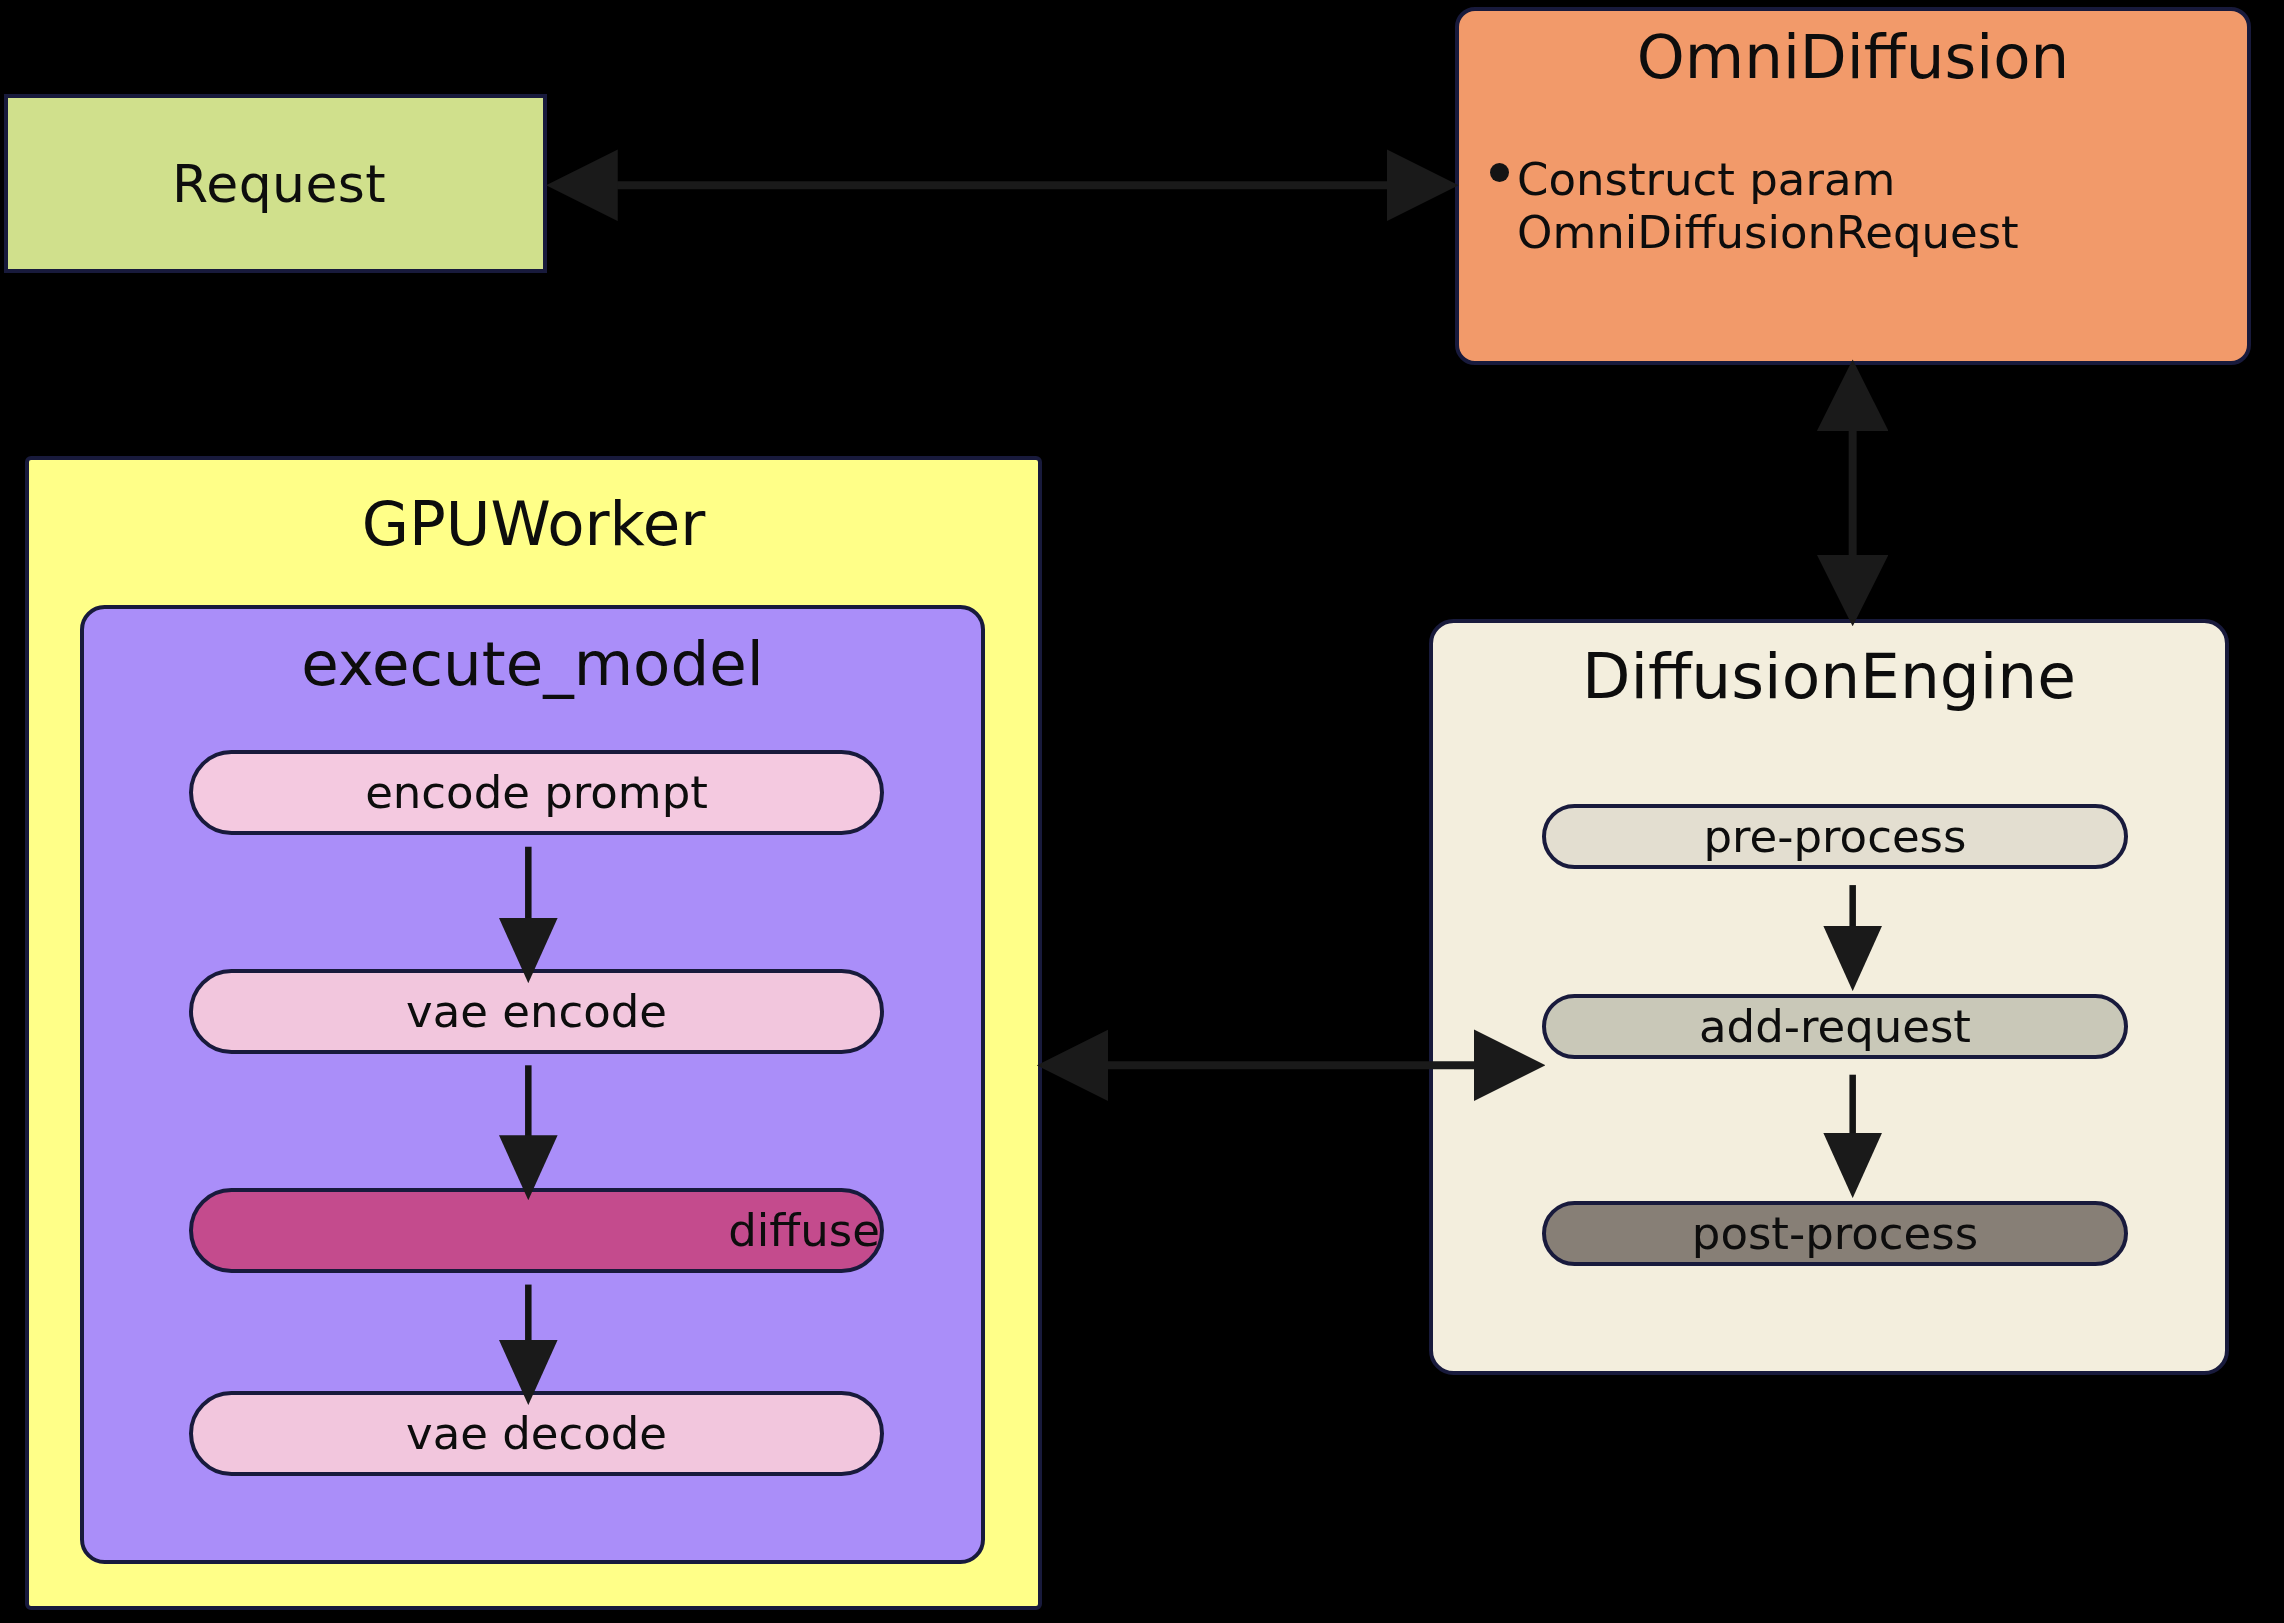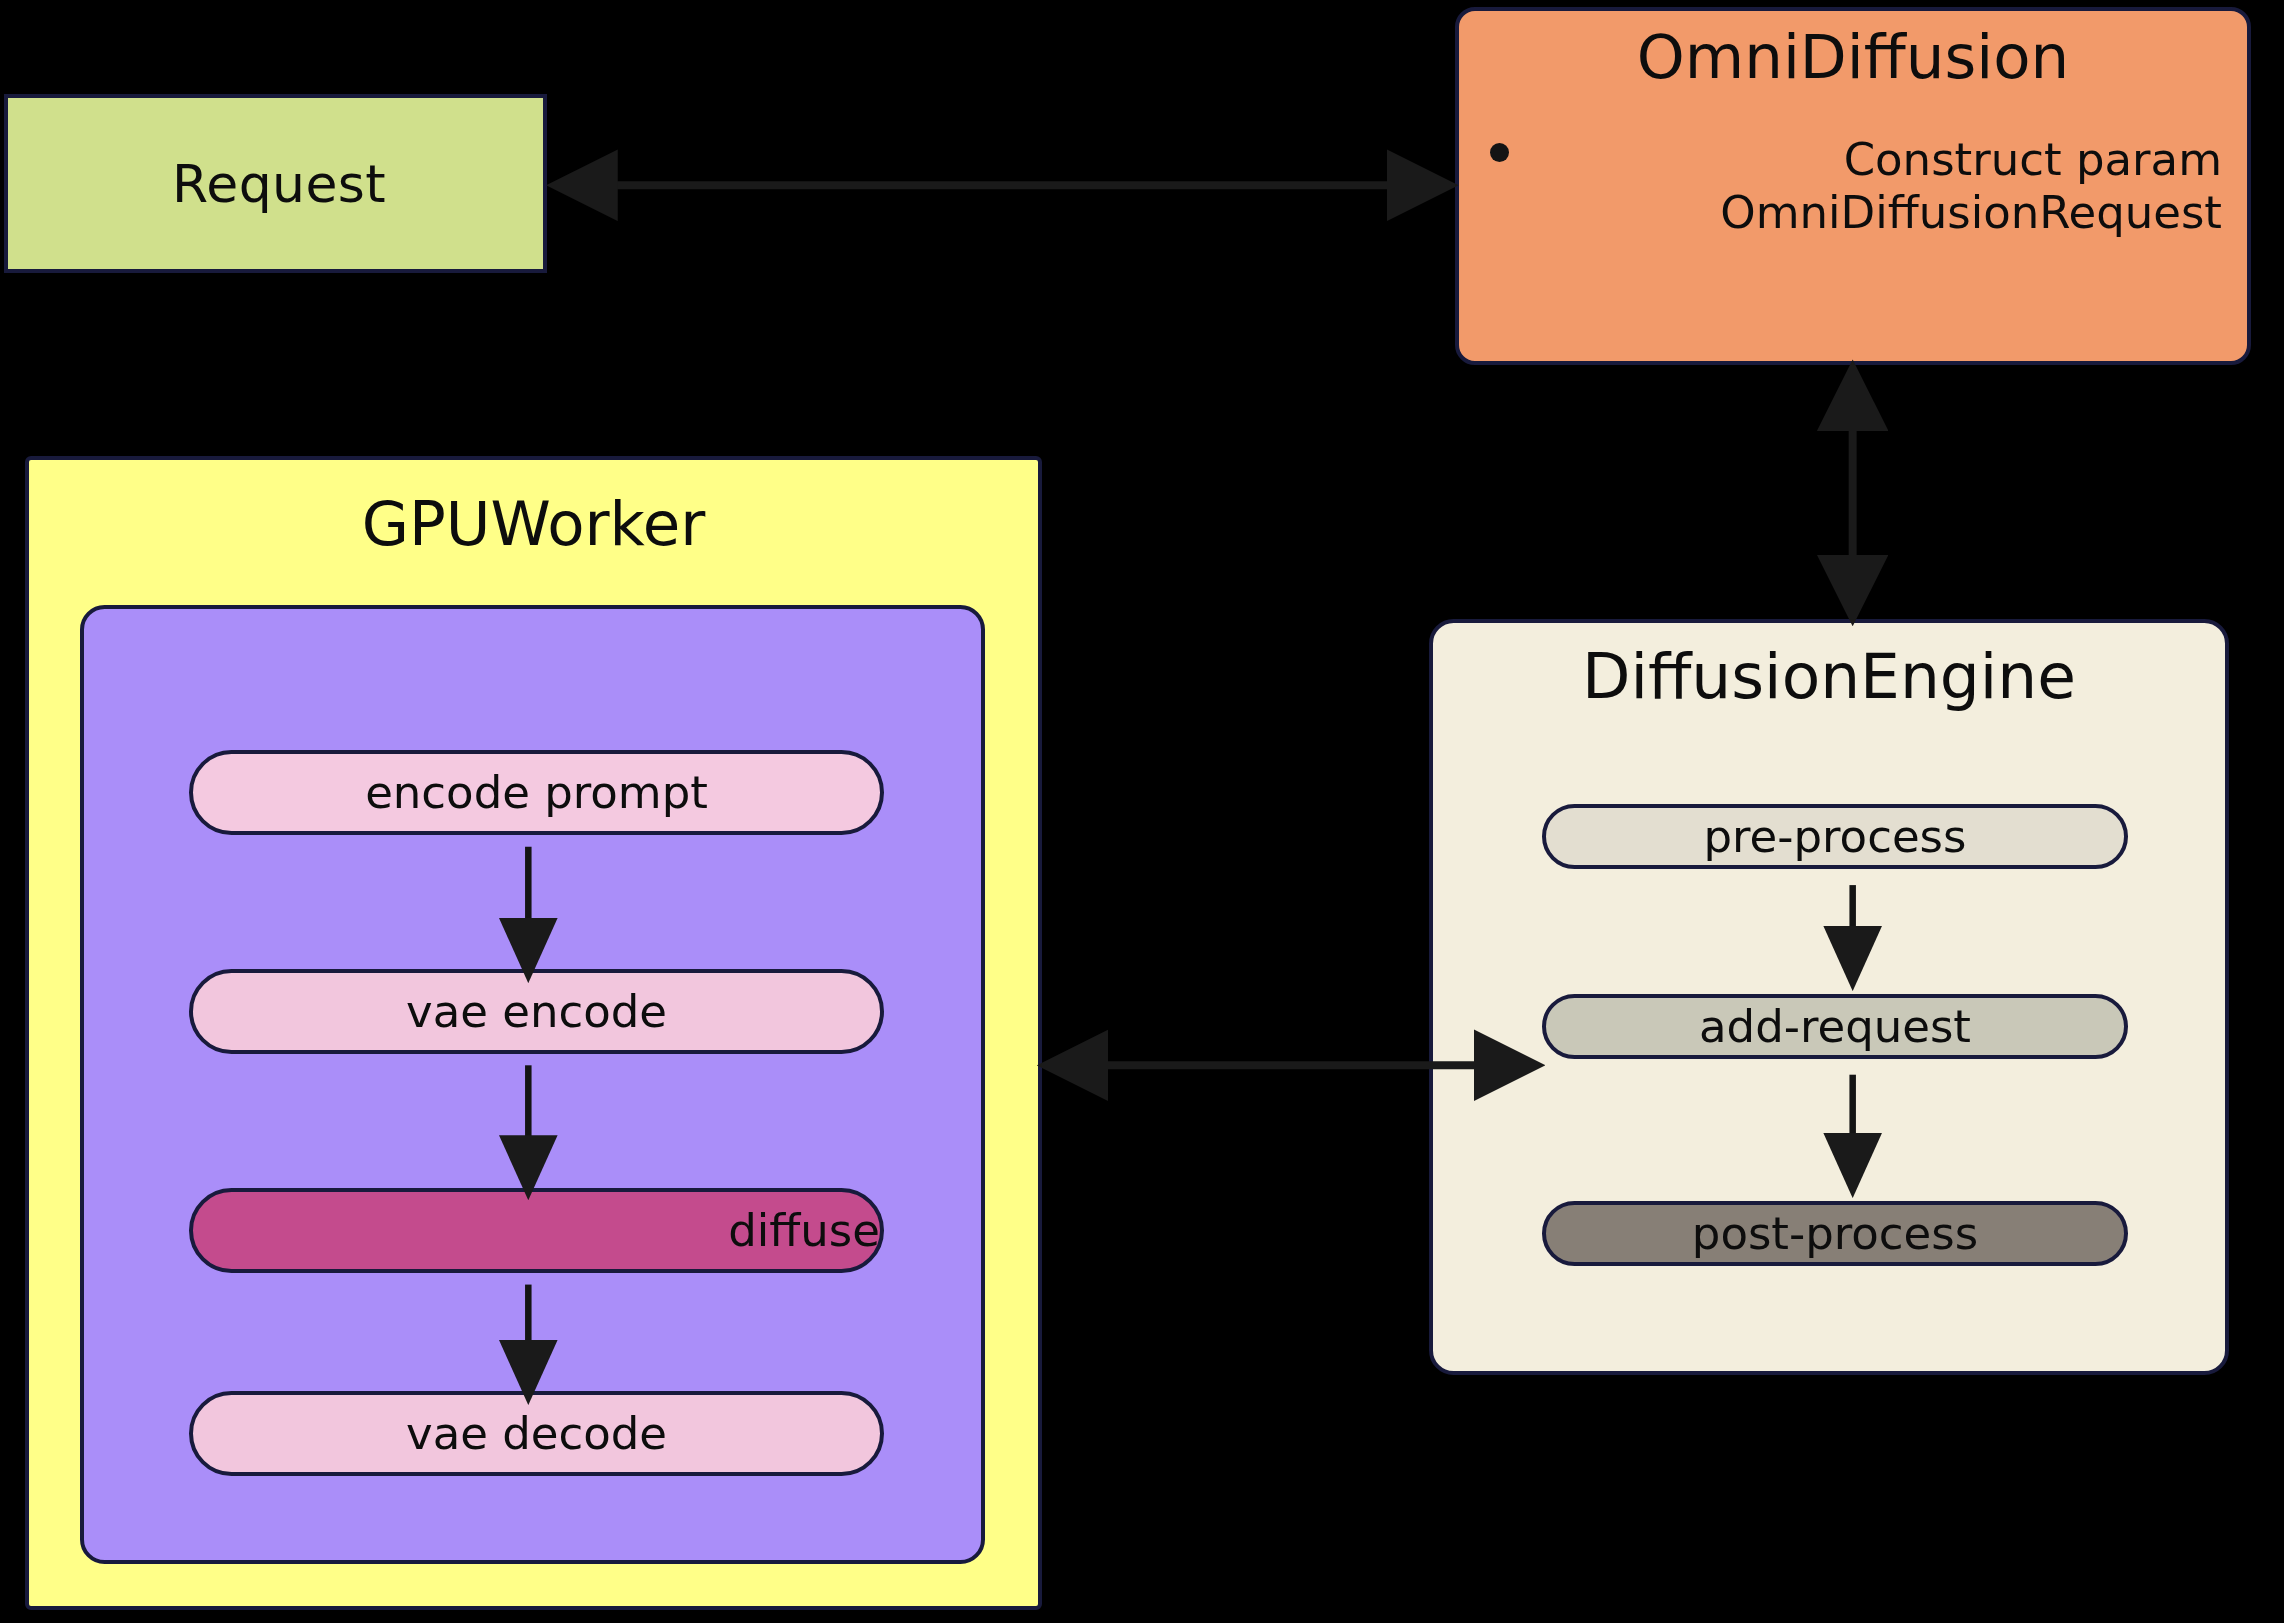--- a/index.html
+++ b/index.html
@@ -15,22 +15,22 @@
 
   
   #request-box{left:3.6px;top:94px;width:543px;height:179px;
        background:#d0e08c;border-radius:0;justify-content:center;padding-left:8px;}
   #request-box .box-title{font-size:52px;letter-spacing:0.4px;}
 
   
   #omni-box{left:1455px;top:7.2px;width:796px;height:358px;
        background:#f29a6a;border-radius:20px;padding-top:10px;}
   #omni-box .box-title{font-size:61px;}
-  .omni-bullet{margin-top:41px;color:#0d0d0d;font-size:45px;line-height:1.18;
-       width:738px;text-align:right;padding-left:33px;box-sizing:border-box;
+  .omni-bullet{margin-top:61px;color:#0d0d0d;font-size:45px;line-height:1.18;
+       width:738px;text-align:left;padding-left:33px;box-sizing:border-box;
        position:relative;}
   .omni-bullet .dot{position:absolute;left:5.8px;top:10px;width:19px;height:19px;
        border-radius:50%;background:#141414;}
   .omni-bullet .l1{display:block;}
   .omni-bullet .l2{display:block;}
 
   
   #gpuworker-box{left:25px;top:456px;width:1017px;height:1154px;
        background:#ffff88;border-radius:6px;padding-top:28px;}
   #gpuworker-box .box-title{font-size:61px;}
@@ -84,20 +84,21 @@
       <span class="dot"></span>
       <span class="l1">Construct param</span>
       <span class="l2">OmniDiffusionRequest</span>
     </div>
   </div>
 
   <div class="box" id="gpuworker-box">
     <div class="box-title">GPUWorker</div>
 
     <div id="execute-model-box">
+      <div class="box-title">execute_model</div>
 
       <div class="node em-node" id="node-encode-prompt">
         <span>encode prompt</span>
       </div>
       <div class="node em-node" id="node-vae-encode">
         <span>vae encode</span>
       </div>
       <div class="node em-node" id="node-diffuse">
         <span>diffuse</span>
       </div>

